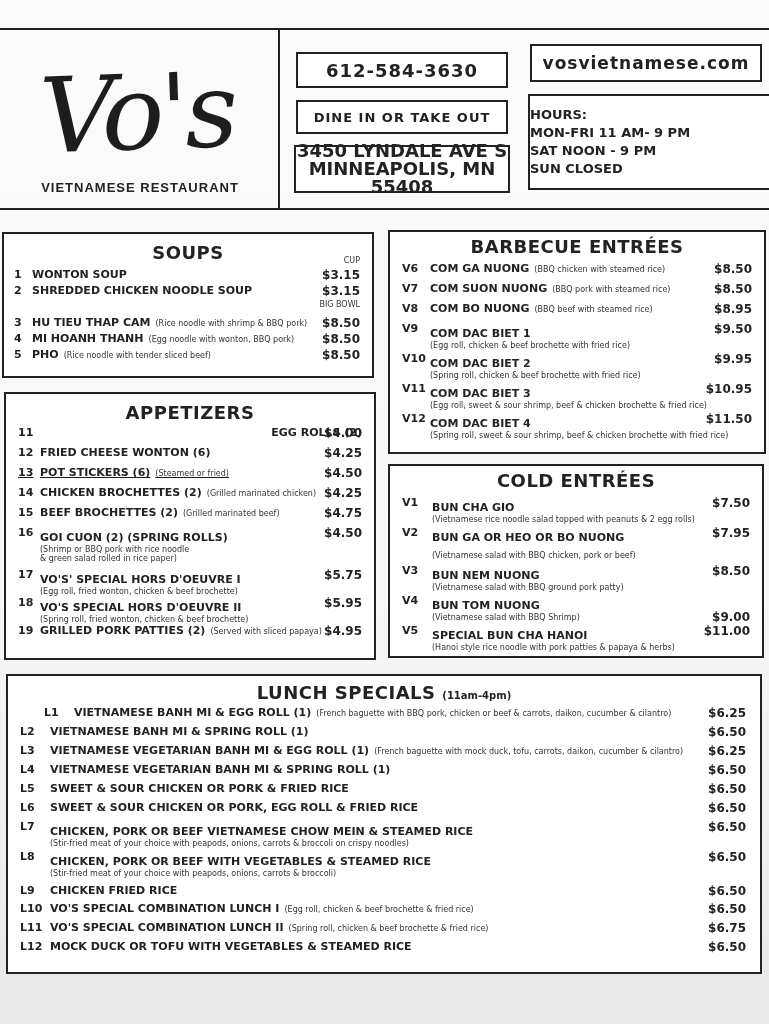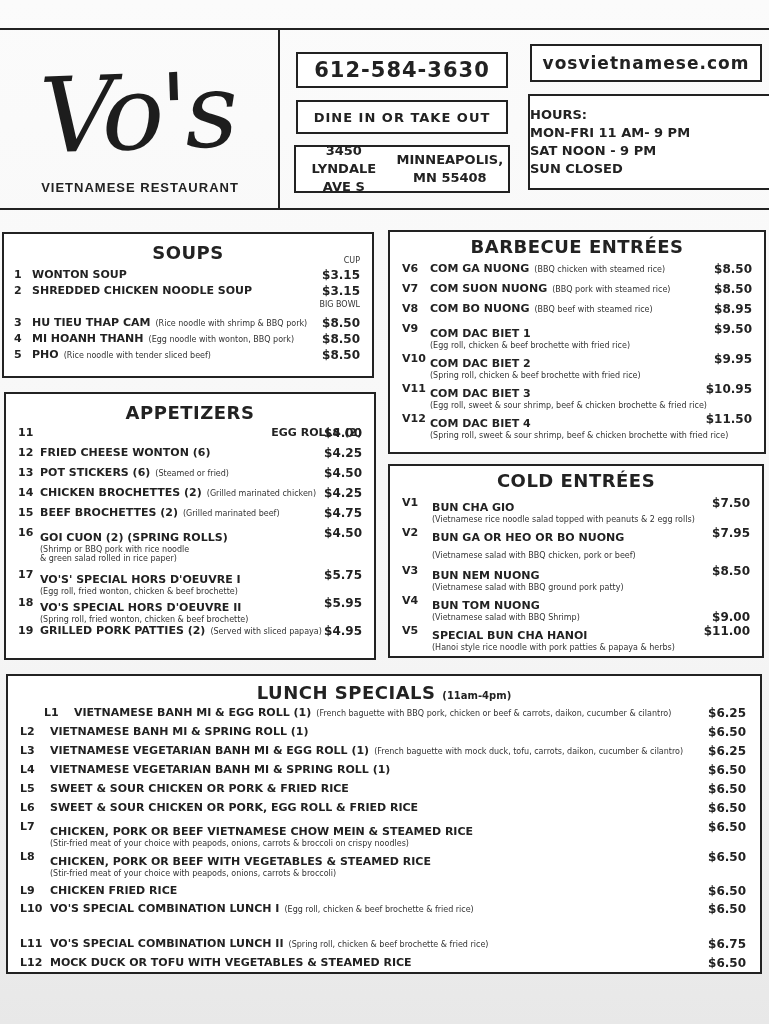--- a/index.html
+++ b/index.html
@@ -30,24 +30,24 @@
     .logo-sub {
       position: absolute; left: 0; width: 280px; top: 150px; text-align: center;
       font-family: "Liberation Sans", sans-serif; font-size: 13px; font-weight: bold;
       letter-spacing: 1px; color: #222;
     }
     .info-box {
       position: absolute; border: 2px solid #222; background: #fff;
       font-family: "DejaVu Sans", sans-serif; font-weight: bold; color: #222;
       display: flex; align-items: center; justify-content: center; text-align: center;
     }
-    .phone { left: 296px; top: 22px; width: 212px; height: 36px; font-size: 21px; letter-spacing: 1px; }
+    .phone { left: 296px; top: 22px; width: 212px; height: 36px; font-size: 18px; letter-spacing: 1px; }
     .website { left: 530px; top: 14px; width: 232px; height: 38px; font-size: 17px; letter-spacing: 1px; }
     .dine { left: 296px; top: 70px; width: 212px; height: 34px; font-size: 13px; letter-spacing: 1px; }
-    .address { left: 294px; top: 115px; width: 216px; height: 48px; font-size: 13px; flex-direction: row; line-height: 18px; }
+    .address { left: 294px; top: 115px; width: 216px; height: 48px; font-size: 18px; flex-direction: column; line-height: 18px; }
     .hours { left: 528px; top: 64px; width: 246px; height: 96px; font-size: 13px; flex-direction: column;
              align-items: flex-start; justify-content: center; line-height: 18px; text-align: left; }
 
     
     .box { position: absolute; border: 2px solid #222; background: #fff; }
     .box-title {
       font-family: "DejaVu Sans", sans-serif; font-weight: bold; text-align: center;
       font-size: 18px; color: #222; letter-spacing: 0.5px;
     }
     .box-title .small { font-size: 10px; letter-spacing: 0; }
@@ -156,21 +156,21 @@
       <div class="row" style="height:20px;justify-content:space-between;">
         <span class="num" style="width:22px">11</span>
         <span class="name">EGG ROLLS (2)</span>
         <span class="price">$4.00</span>
       </div>
       <div class="row" style="height:20px;">
         <span class="num" style="width:22px">12</span>
         <span class="name">FRIED CHEESE WONTON (6)</span>
         <span class="price">$4.25</span>
       </div>
-      <div class="row" style="height:20px;">
+      <div class="row" style="height:20px;text-decoration:underline;">
         <span class="num" style="width:22px">13</span>
         <span class="name">POT STICKERS (6)</span>
         <span class="desc">(Steamed or fried)</span>
         <span class="price">$4.50</span>
       </div>
       <div class="row" style="height:20px;">
         <span class="num" style="width:22px">14</span>
         <span class="name">CHICKEN BROCHETTES (2)</span>
         <span class="desc">(Grilled marinated chicken)</span>
         <span class="price">$4.25</span>
@@ -353,21 +353,21 @@
         <span class="num">L9</span>
         <span class="name">CHICKEN FRIED RICE</span>
         <span class="price">$6.50</span>
       </div>
       <div class="row" style="height:19px;">
         <span class="num">L10</span>
         <span class="name">VO'S SPECIAL COMBINATION LUNCH I</span>
         <span class="desc">(Egg roll, chicken &amp; beef brochette &amp; fried rice)</span>
         <span class="price">$6.50</span>
       </div>
-      <div class="row" style="height:19px;margin-top:16px;">
+      <div class="row" style="height:19px;">
         <span class="num">L11</span>
         <span class="name">VO'S SPECIAL COMBINATION LUNCH II</span>
         <span class="desc">(Spring roll, chicken &amp; beef brochette &amp; fried rice)</span>
         <span class="price">$6.75</span>
       </div>
       <div class="row" style="height:19px;">
         <span class="num">L12</span>
         <span class="name">MOCK DUCK OR TOFU WITH VEGETABLES &amp; STEAMED RICE</span>
         <span class="price">$6.50</span>
       </div>

